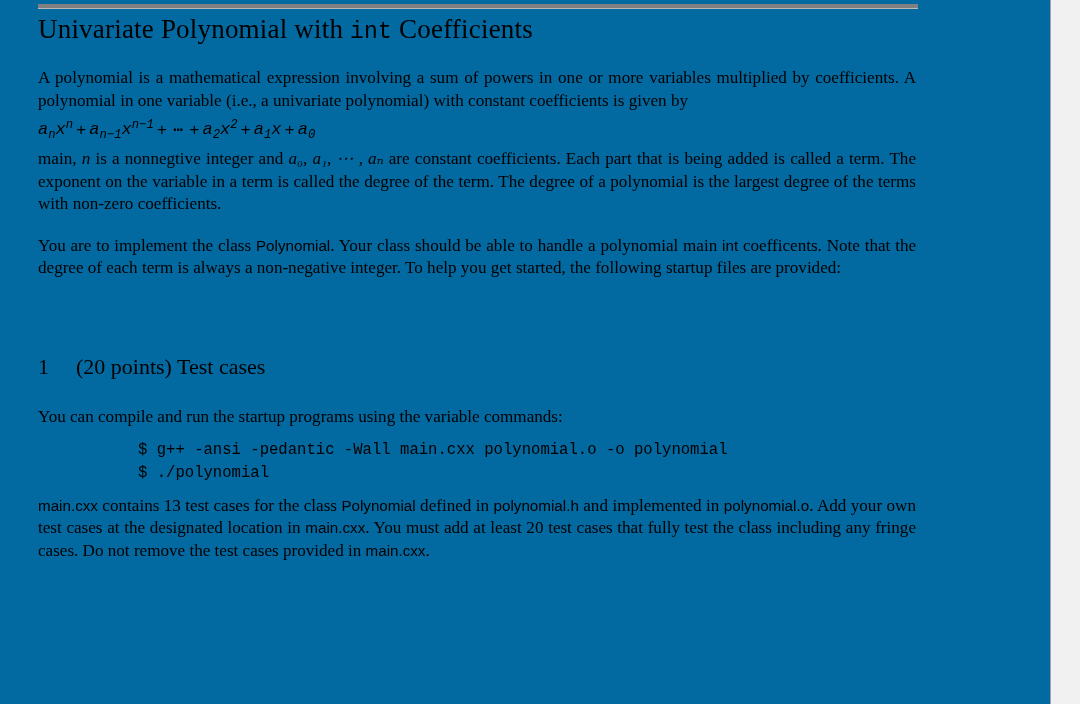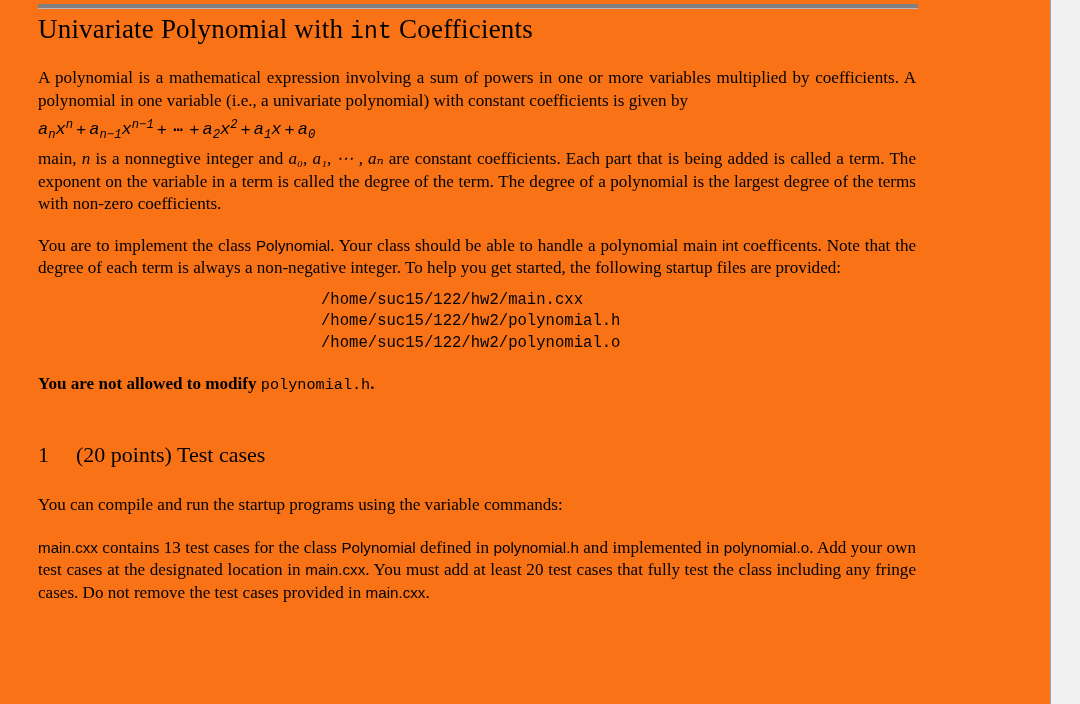--- a/index.html
+++ b/index.html
@@ -19,21 +19,21 @@
     width: 1080px;
     height: 704px;
     background: #ffffff;
   }
   .page {
     position: absolute;
     left: 0;
     top: 0;
     width: 1050px;
     height: 704px;
-    background: #f97316;
+    background: #0369a1;
     overflow: hidden;
     padding-left: 28px;
   }
   .top-rule {
     position: absolute;
     left: 38px;
     top: 4px;
     width: 880px;
     height: 4px;
     background: #808080;
@@ -166,41 +166,39 @@
       </div>
 
       <p class="body-text"><span>main, </span><i>n</i><span> is a nonnegtive integer and </span><i>a₀, a₁, ⋯ , aₙ</i><span> are constant coefficients. Each part that is being added is called a term. The exponent on the variable in a term is called the degree of the term. The degree of a polynomial is the largest degree of the terms with non-zero coefficients.</span></p>
 
       <div class="gap-md"></div>
 
       <p class="body-text"><span>You are to implement the class </span><span class="mono">Polynomial</span><span>. Your class should be able to handle a polynomial main </span><span class="mono">int</span><span> coefficents. Note that the degree of each term is always a non-negative integer. To help you get started, the following startup files are provided:</span></p>
 
       <div class="gap-sm"></div>
 
-      <div class="filelist">
-        <div>/home/suc15/122/hw2/main.cxx</div>
-        <div>/home/suc15/122/hw2/polynomial.h</div>
-        <div>/home/suc15/122/hw2/polynomial.o</div>
-      </div>
 
       <div class="gap-md"></div>
 
-      <p class="bold-note"><span>You are not allowed to modify </span><span class="mono">polynomial.h</span><span>.</span></p>
 
       <div class="gap-lg"></div>
       <div class="gap-md"></div>
 
       <h2 class="section-head"><span class="num">1</span><span>(20 points) Test cases</span></h2>
 
       <div class="gap-lg"></div>
 
       <p class="body-text">You can compile and run the startup programs using the variable commands:</p>
 
       <div class="gap-sm"></div>
 
+      <div class="cmdblock">
+        <div>$ g++ -ansi -pedantic -Wall main.cxx polynomial.o -o polynomial</div>
+        <div>$ ./polynomial</div>
+      </div>
 
       <div class="gap-sm"></div>
 
       <p class="body-text"><span class="mono">main.cxx</span><span> contains 13 test cases for the class </span><span class="mono">Polynomial</span><span> defined in </span><span class="mono">polynomial.h</span><span> and implemented in </span><span class="mono">polynomial.o</span><span>. Add your own test cases at the designated location in </span><span class="mono">main.cxx</span><span>. You must add at least 20 test cases that fully test the class including any fringe cases. Do not remove the test cases provided in </span><span class="mono">main.cxx</span><span>.</span></p>
 
     </div>
   </div>
 
   <div class="divider-v"></div>
   <div class="scroll-track"></div>

